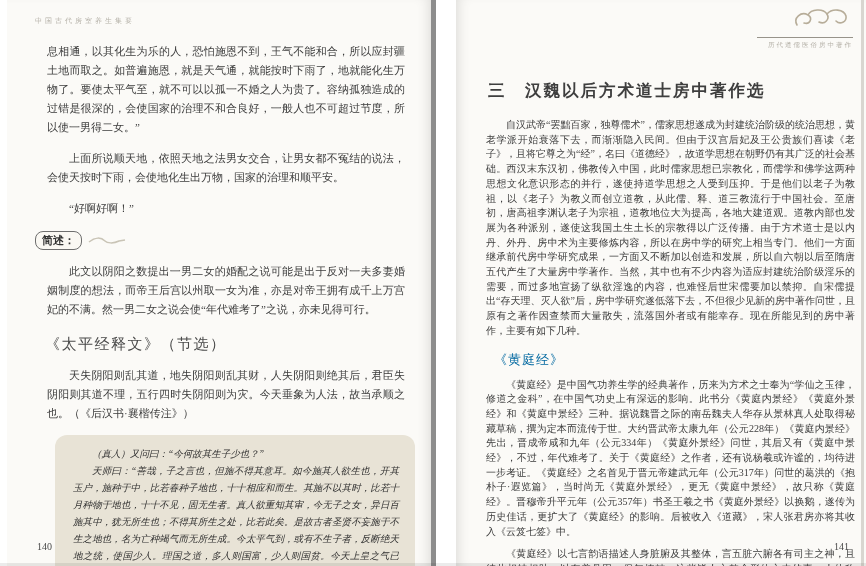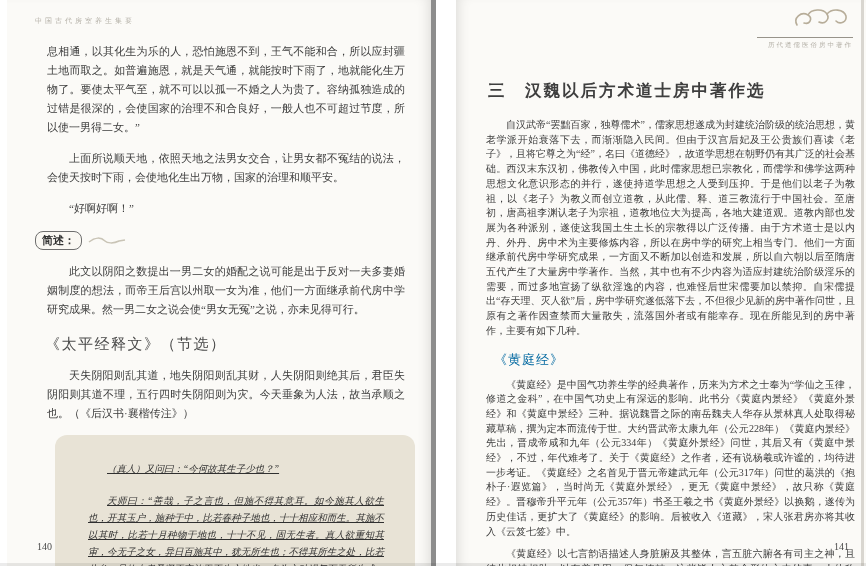--- a/index.html
+++ b/index.html
@@ -33,21 +33,21 @@
   .lp-heading{
     font-size:15px;color:#4a4a4a;font-weight:400;letter-spacing:1.5px;
     margin:16px 0 9px 10px;
   }
   .quote-block{
     background:#e8e3d6;border-radius:12px;
     margin:8px 2px 12px 20px;padding:11px 16px 11px 18px;
     font-size:9.5px;font-style:italic;line-height:17px;color:#303030;
     text-align:justify;
   }
-  .quote-block p{margin:15px;text-decoration:underline;}
+  .quote-block p{margin:0;}
   .page-num{position:absolute;bottom:14px;font-size:10px;color:#4a4a4a;}
   .page-num-left{left:30px;}
   .page-num-right{right:28px;}
 
   
   .rp-inner{padding:6px 22px 0 30px;}
   .ornament-wrap{text-align:right;padding-right:2px;}
   .ornament-rule{width:96px;border-top:1px solid #97938a;margin:1px 0 3px auto;}
   .rp-running-head{font-size:6.5px;color:#b5b1a8;letter-spacing:2px;text-align:right;display:block;}
   .rp-title{
@@ -73,21 +73,21 @@
 
       <div class="label-row">
         <span class="label-box">简述：</span>
         <span>
           <svg width="40" height="10" viewBox="0 0 40 10">
               <path d="M2 6 C8 1, 14 1, 18 5 C20 7, 26 8, 32 5 L38 4" stroke="#c9c4b6" fill="none" stroke-width="1.5"></path>
             </svg>
         </span>
       </div>
 
-      <p class="lp-body indent">此文以阴阳之数提出一男二女的婚配之说可能是出于反对一夫多妻婚姻制度的想法，而帝王后宫以州取一女为准，他们一方面继承前代房中学研究成果。然一男二女之说会使“男女无冤”之说，亦未见得可行。</p>
+      <p class="lp-body indent">此文以阴阳之数提出一男二女的婚配之说可能是出于反对一夫多妻婚姻制度的想法，而帝王后宫以州取一女为准，亦是对帝王拥有成千上万宫妃的不满。然一男二女之说会使“年代难考了”之说，亦未见得可行。</p>
 
       <h3 class="lp-heading">《太平经释文》（节选）</h3>
 
       <p class="lp-body indent">天失阴阳则乱其道，地失阴阳则乱其财，人失阴阳则绝其后，君臣失阴阳则其道不理，五行四时失阴阳则为灾。今天垂象为人法，故当承顺之也。（《后汉书·襄楷传注》）</p>
 
       <div class="quote-block">
         <p class="indent">（真人）又问曰：“今何故其生子少也？”</p>
         <p class="indent">天师曰：“善哉，子之言也，但施不得其意耳。如今施其人欲生也，开其玉户，施种于中，比若春种子地也，十十相应和而生。其施不以其时，比若十月种物于地也，十十不见，固无生者。真人欲重知其审，今无子之女，异日百施其中，犹无所生也；不得其所生之处，比若此矣。是故古者圣贤不妄施于不生之地也，名为亡种竭气而无所生成。今太平气到，或有不生子者，反断绝天地之统，使国少人。理国之道，多人则国富，少人则国贫。今天上皇之气已到，天皇气生物，乃当万倍其初天地。”</p>
       </div>
 

